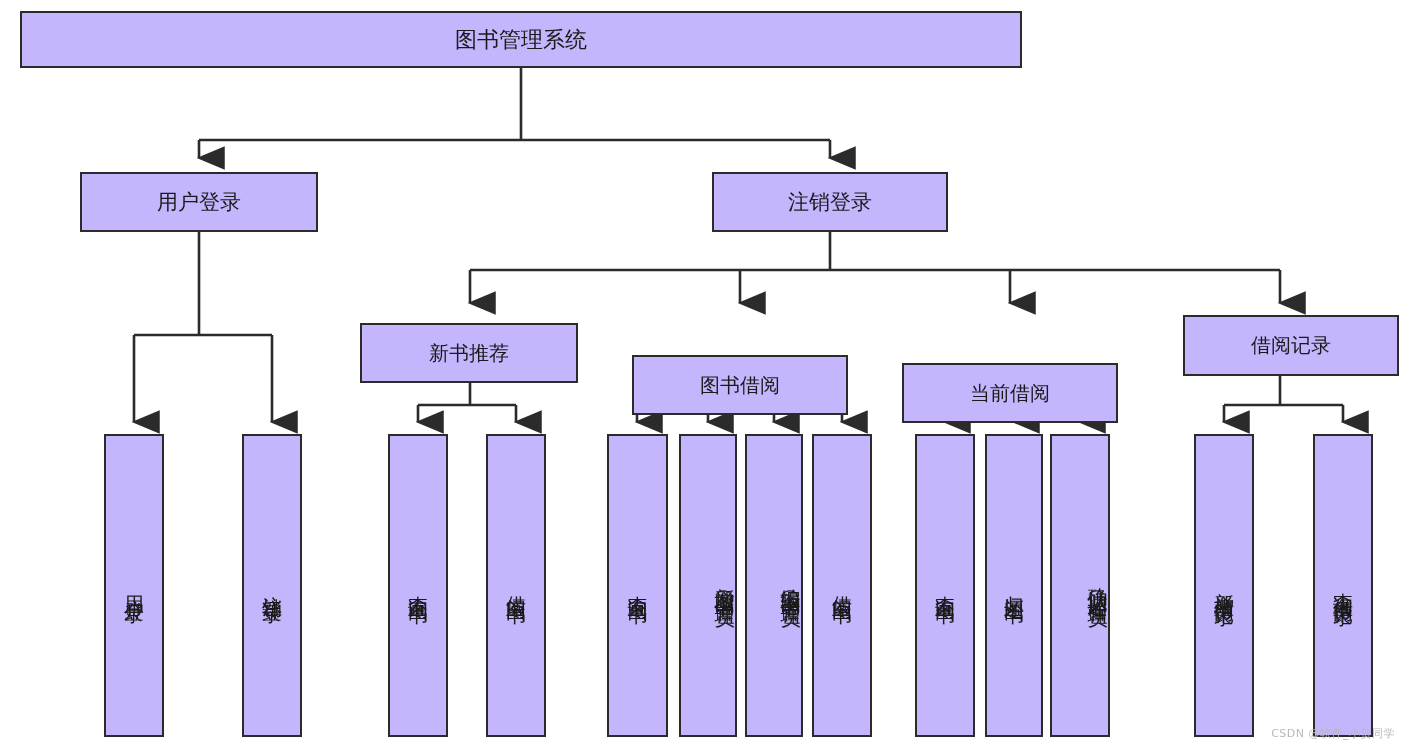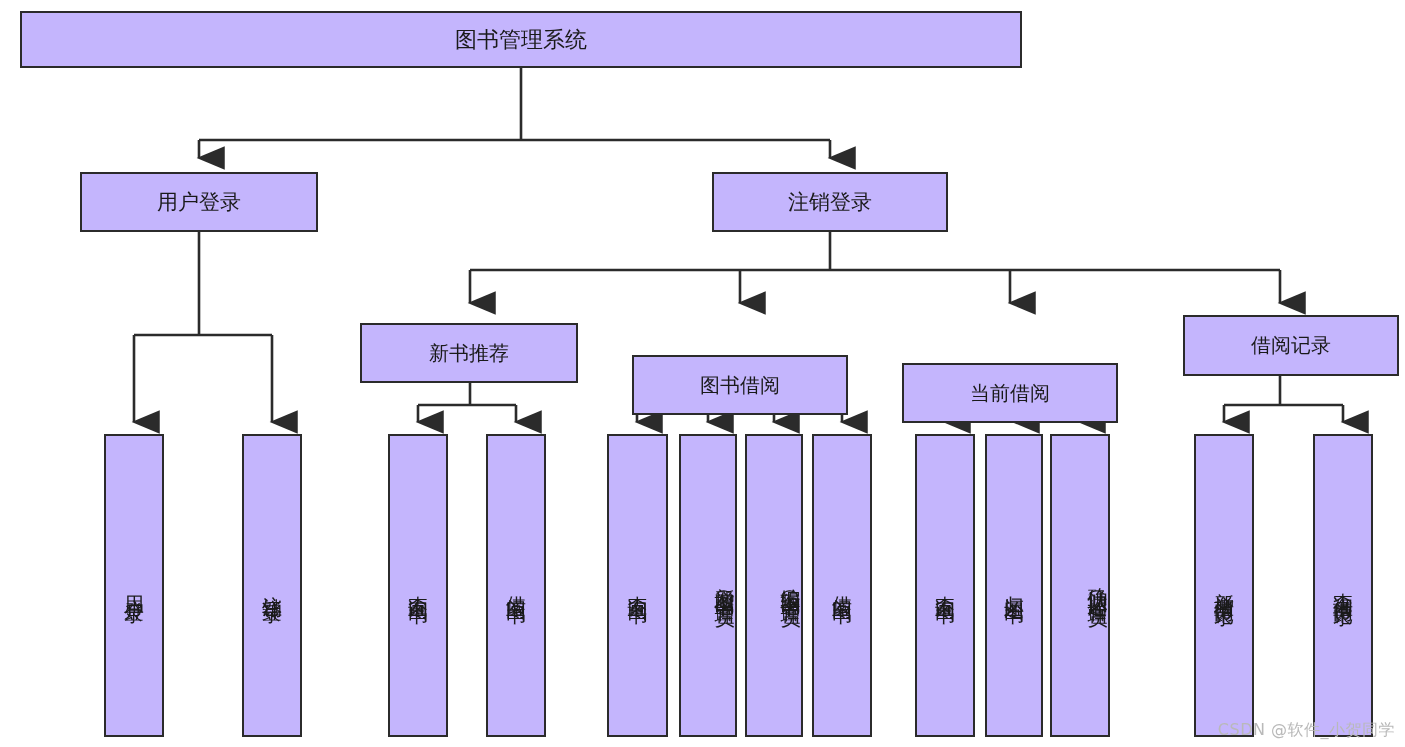--- a/index.html
+++ b/index.html
@@ -57,21 +57,21 @@
   .node.leaf.align-center {
     align-items: center;
   }
   .node.leaf.align-top {
     align-items: flex-start;
   }
   .watermark {
     position: absolute;
     right: 10px;
     bottom: 6px;
-    font-size: 16px;
+    font-size: 11px;
     color: #b9b9b9;
     letter-spacing: 0.5px;
     z-index: 5;
     white-space: nowrap;
   }
 </style>
 </head>
 <body>
 
 <div id="diagram-root">

